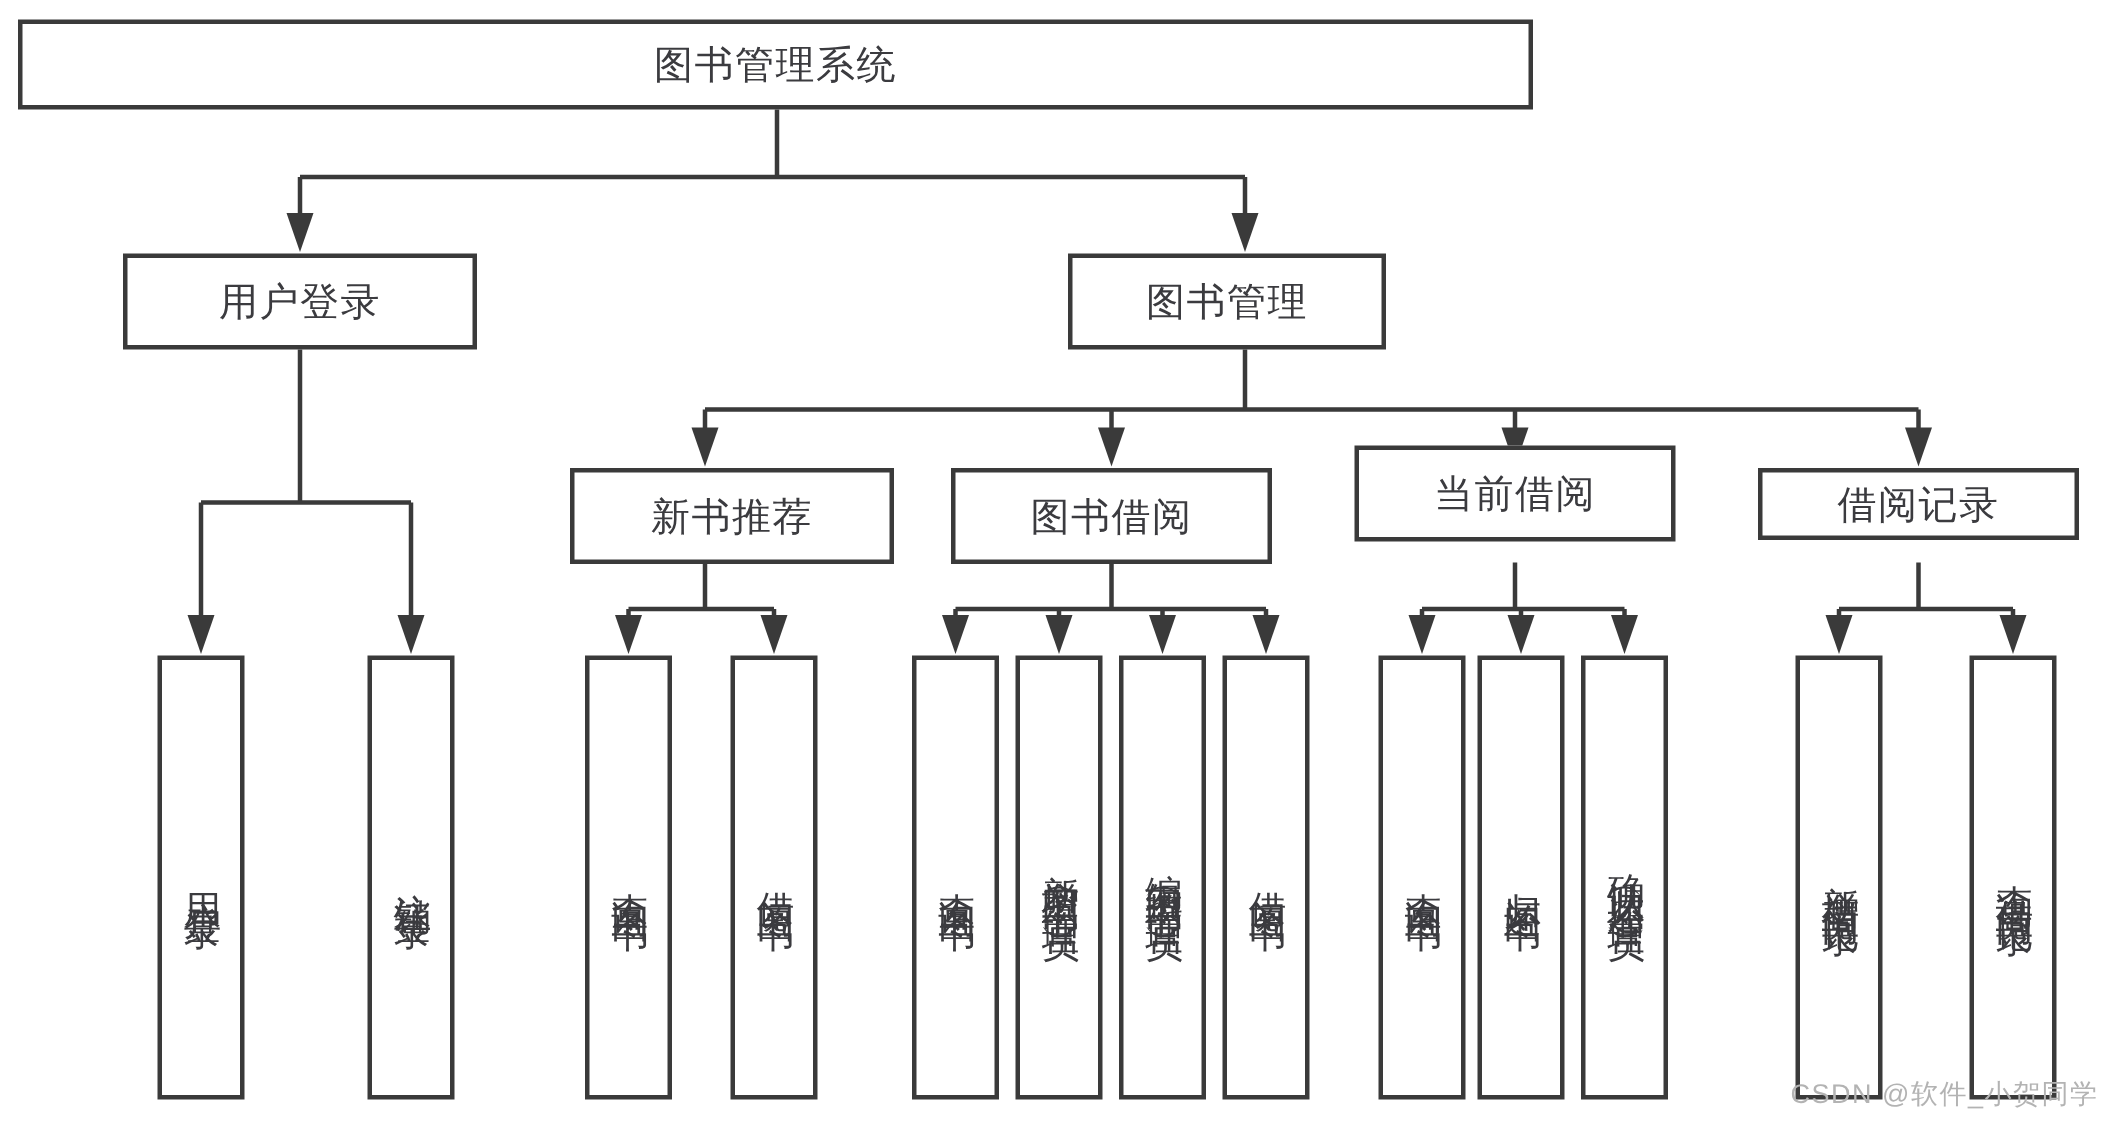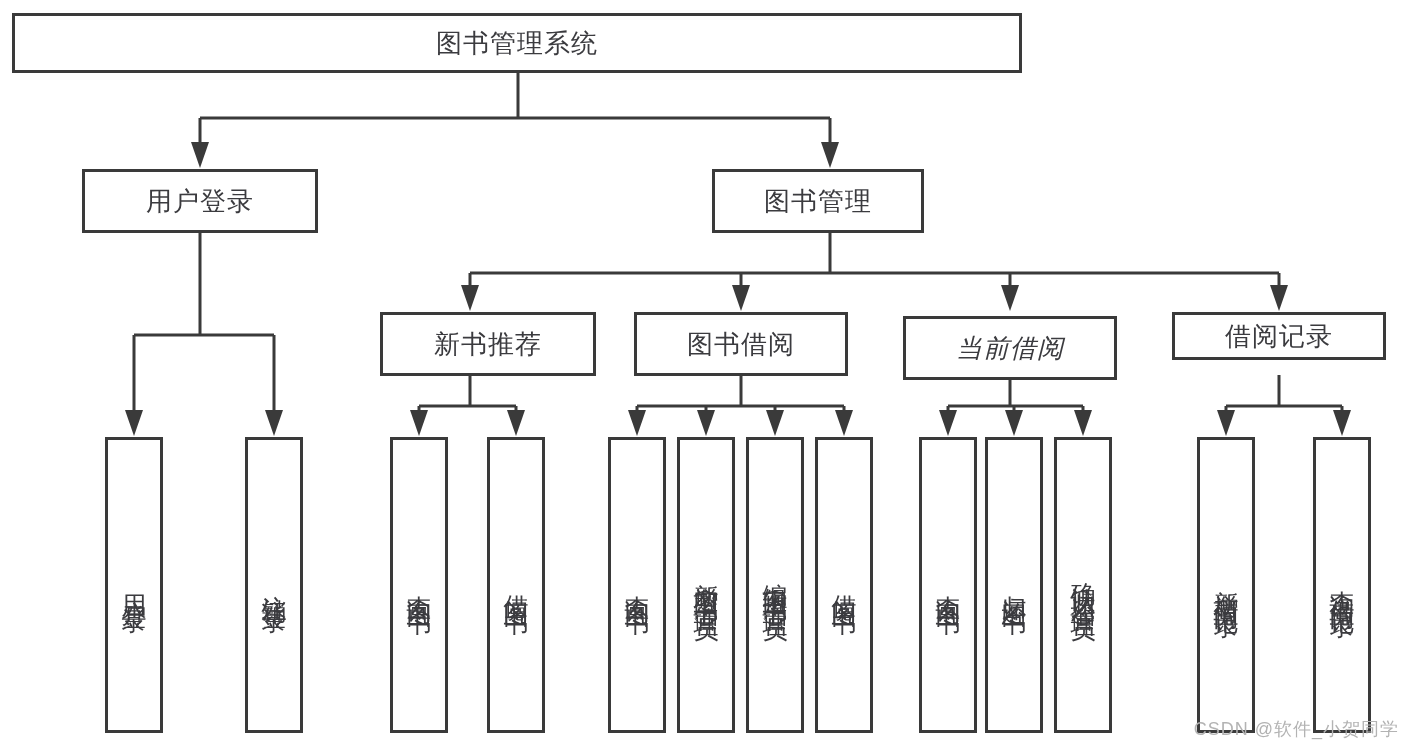--- a/index.html
+++ b/index.html
@@ -108,21 +108,21 @@
   <div class="node" style="left:712px;top:169px;width:212px;height:64px;text-align:right;">
     <span>图书管理</span>
   </div>
 
   <div class="node" style="left:362px;top:312px;width:216px;height:64px;margin-left:18px;">
     <span>新书推荐</span>
   </div>
   <div class="node" style="left:634px;top:312px;width:214px;height:64px;">
     <span>图书借阅</span>
   </div>
-  <div class="node" style="left:903px;top:316px;width:214px;height:64px;font-style:italic;">
+  <div class="node" style="left:903px;top:297px;width:214px;height:64px;">
     <span>当前借阅</span>
   </div>
   <div class="node" style="left:1172px;top:312px;width:214px;height:48px;">
     <span>借阅记录</span>
   </div>
 
   <div class="leaf" style="left:105px;top:437px;width:58px;height:296px;">
     <span>用户登录</span>
   </div>
   <div class="leaf" style="left:245px;top:437px;width:58px;height:296px;">

